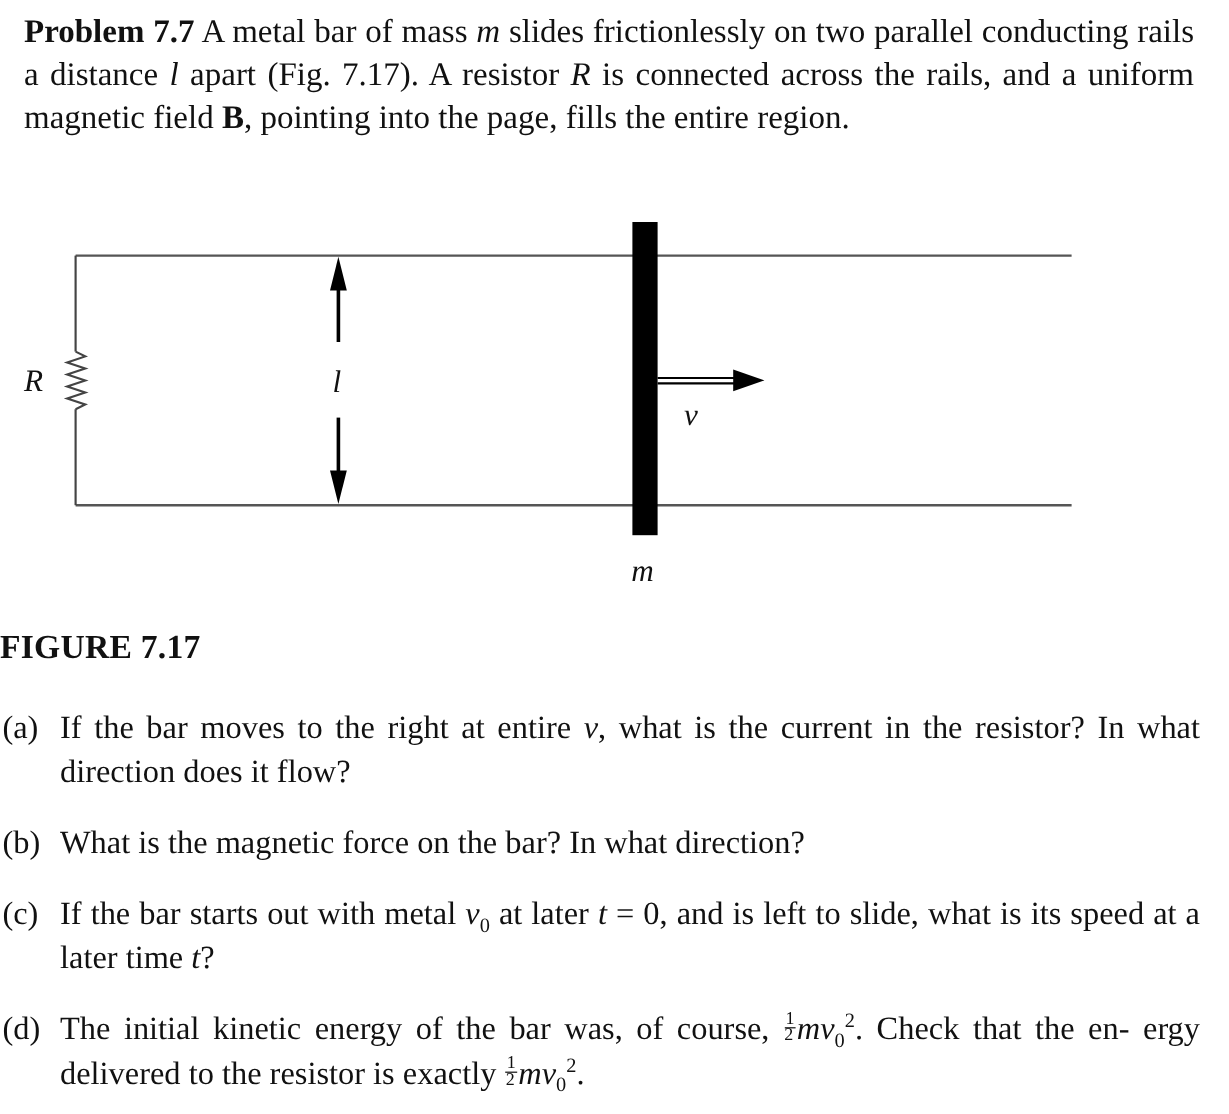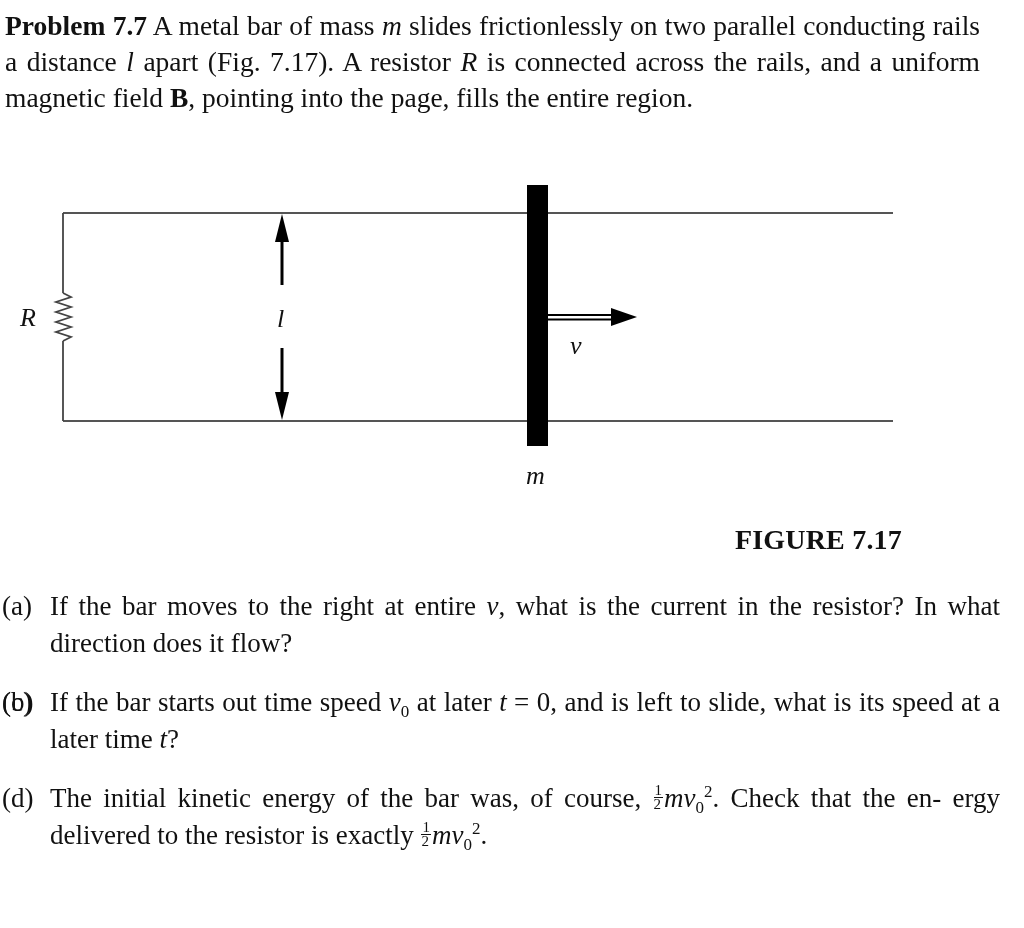--- a/index.html
+++ b/index.html
@@ -10,21 +10,21 @@
     body {
       width: 1024px;
       height: 928px;
       position: relative;
       overflow: hidden;
       font-family: "Liberation Serif", "DejaVu Serif", serif;
       color: #111111;
     }
     .intro {
       position: absolute;
-      left: 5px;
+      left: 20px;
       top: 8px;
       width: 975px;
       font-size: 27.5px;
       line-height: 36px;
       text-align: justify;
       text-align-last: left;
     }
     .intro b { font-weight: bold; }
     .it { font-style: italic; }
     .bf { font-weight: bold; }
@@ -41,25 +41,24 @@
       position: absolute;
       font-style: italic;
       font-size: 26px;
       line-height: 26px;
     }
     .caption {
       position: absolute;
       left: 0;
       top: 524px;
       width: 883px;
-      text-align: right;
+      text-align: left;
       font-size: 28px;
       font-weight: bold;
       letter-spacing: 0.2px;
-      margin-left: 19px;
     }
 
     .parts {
       position: absolute;
       left: 0;
       top: 588px;
       width: 1000px;
       font-size: 27px;
       line-height: 37px;
     }
@@ -132,22 +131,23 @@
 
 <div class="caption">FIGURE 7.17</div>
 
 <div class="parts">
   <div class="part">
     <span class="tag">(a)</span>
     <span>If the bar moves to the right at entire </span><span class="it">v</span><span>, what is the current in the resistor? In what direction does it flow?</span>
   </div>
   <div class="part">
     <span class="tag">(b)</span>
+    <span>What is the magnetic force on the bar? In what direction?</span>
   </div>
   <div class="part">
     <span class="tag">(c)</span>
-    <span>If the bar starts out time speed </span><span class="it">v</span><sub class="s">0</sub><span> at later </span><span class="it">t</span><span> = 0, and is left to slide, what is its speed at a later time </span><span class="it">t</span><span>?</span>
+    <span>If the bar starts out with metal </span><span class="it">v</span><sub class="s">0</sub><span> at later </span><span class="it">t</span><span> = 0, and is left to slide, what is its speed at a later time </span><span class="it">t</span><span>?</span>
   </div>
   <div class="part">
     <span class="tag">(d)</span>
     <span>The initial kinetic energy of the bar was, of course, </span><span class="frac"><span class="num">1</span><span>2</span></span><span class="it">m</span><span class="it">v</span><sub class="s">0</sub><sup class="s">2</sup><span>. Check that the en- ergy delivered to the resistor is exactly </span><span class="frac"><span class="num">1</span><span>2</span></span><span class="it">m</span><span class="it">v</span><sub class="s">0</sub><sup class="s">2</sup><span>.</span>
   </div>
 </div>
 
 </body></html>

